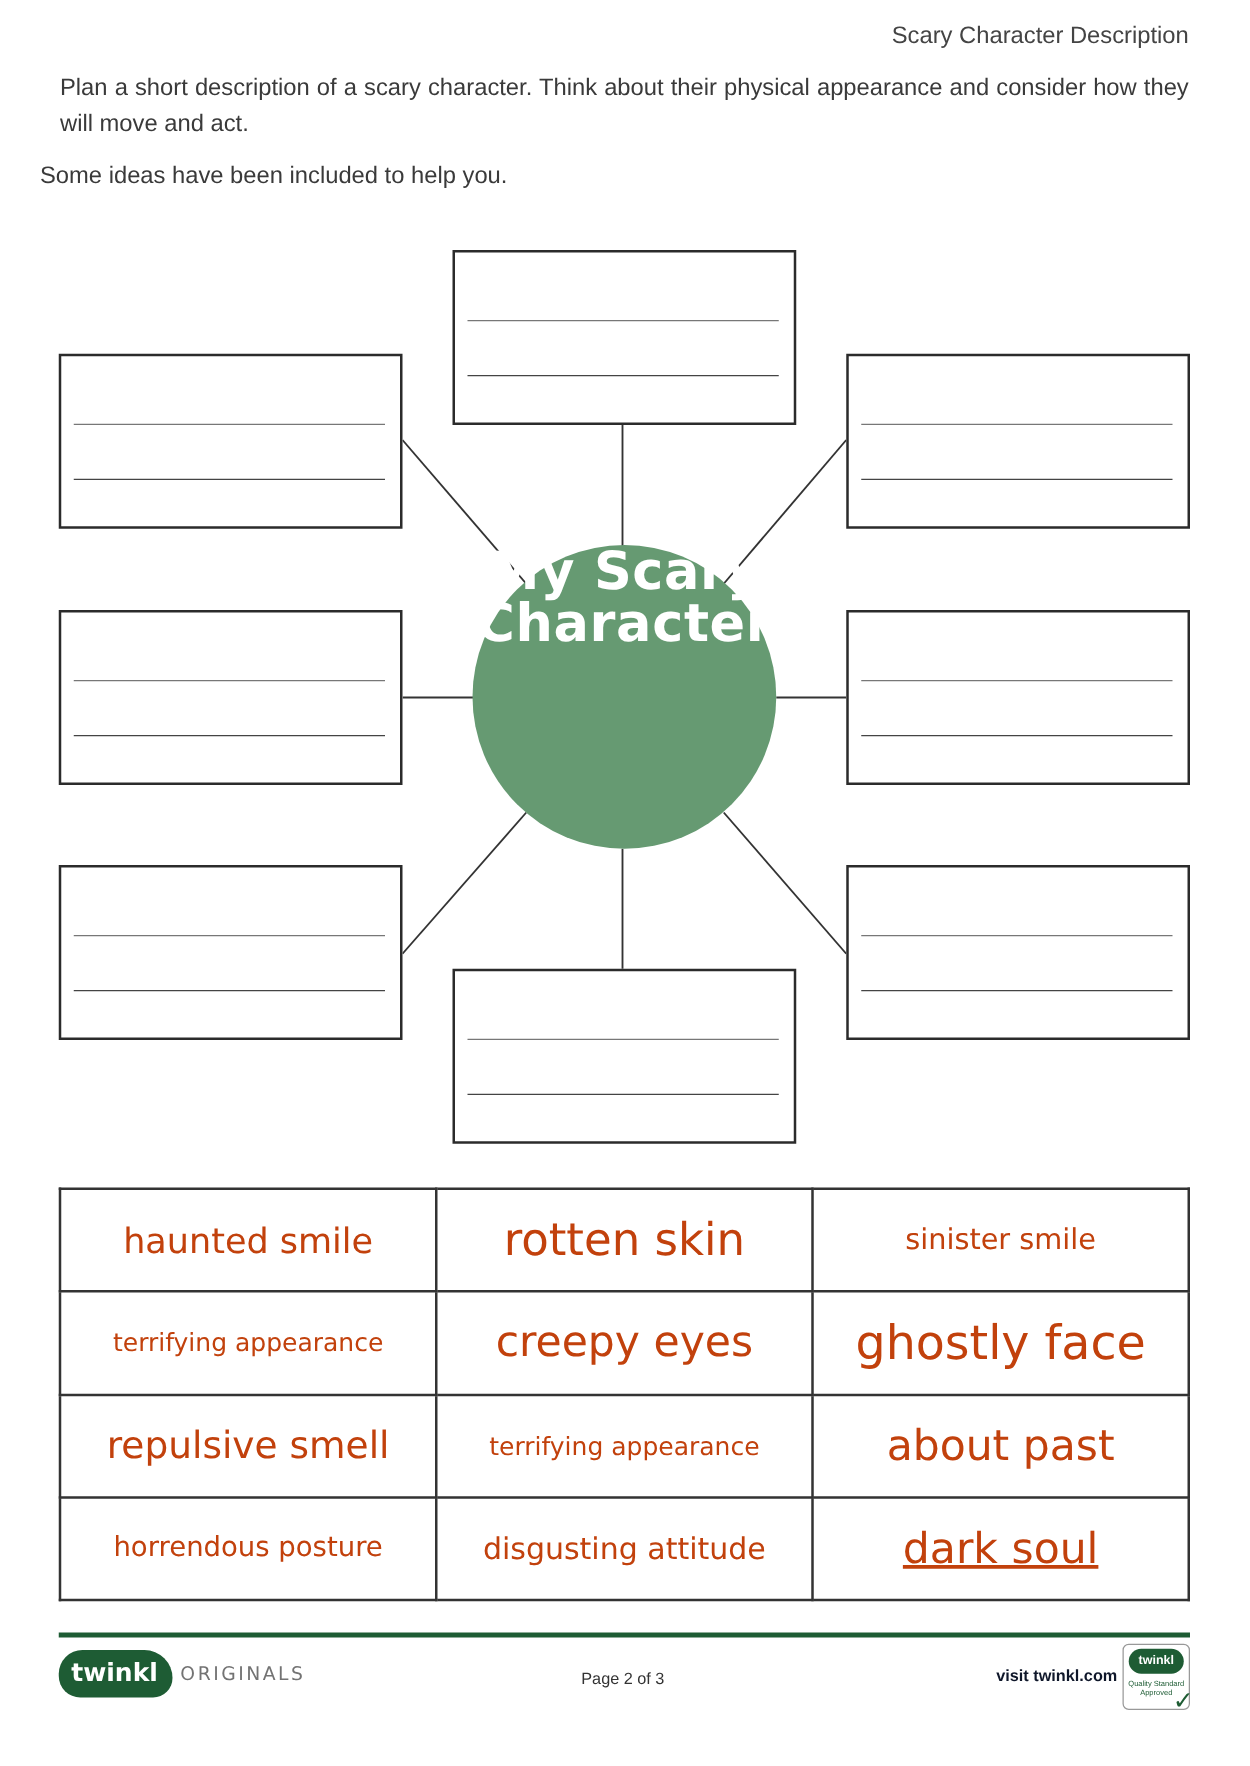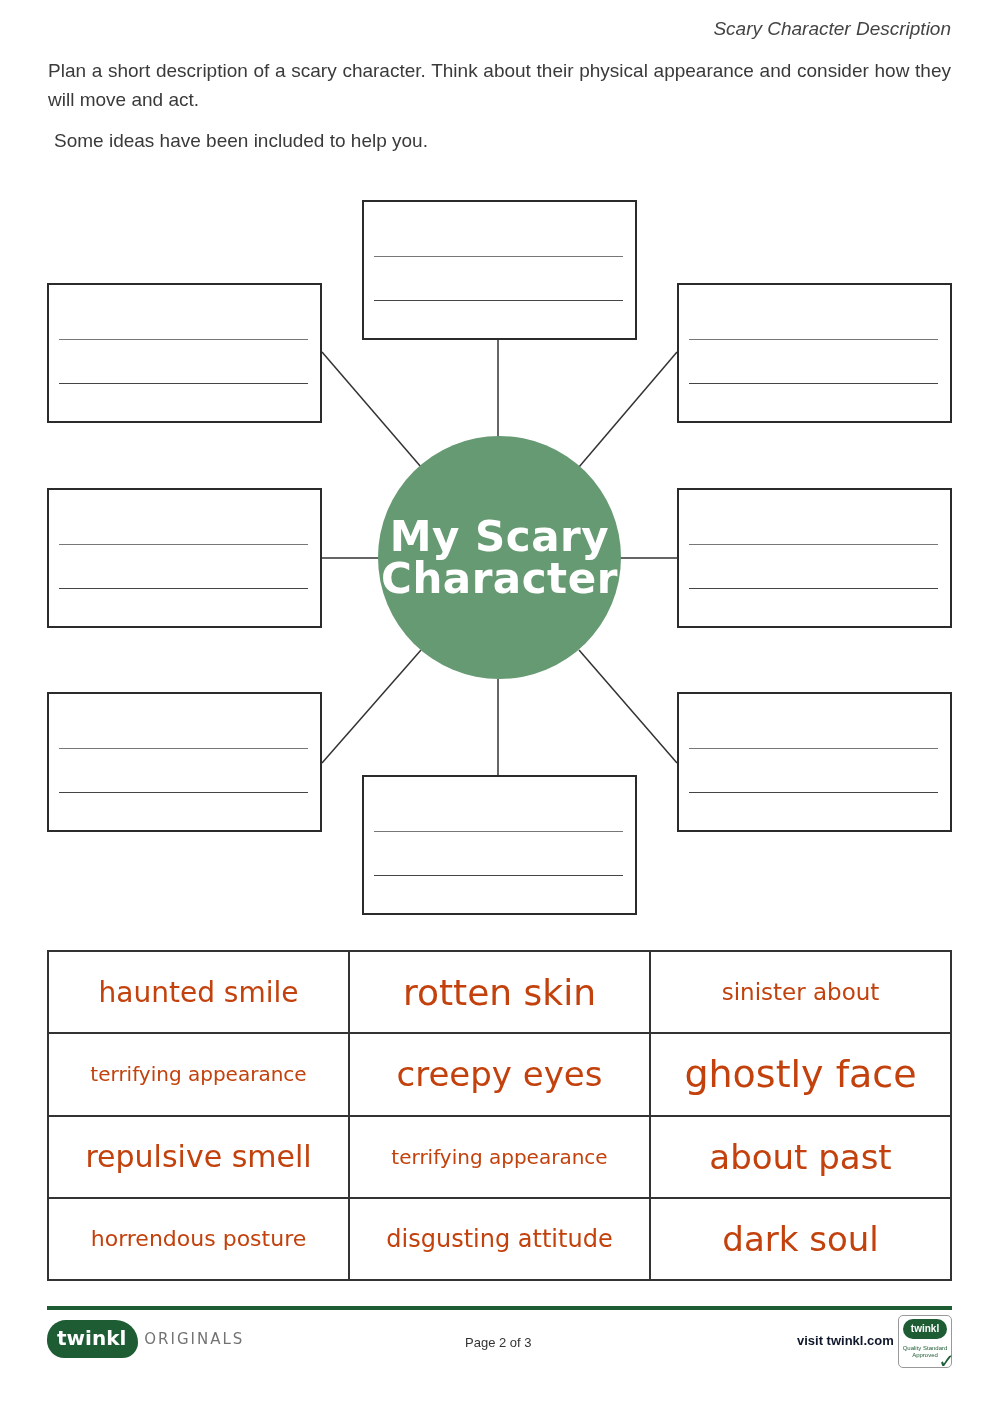--- a/index.html
+++ b/index.html
@@ -1,30 +1,30 @@
 <!DOCTYPE html>
 <html><head>
 <meta charset="utf-8">
 <style>
   * { box-sizing: border-box; margin: 0; padding: 0; }
   html, body { width: 1000px; height: 1413px; background: #ffffff; }
   body { position: relative; font-family: "Liberation Sans", "DejaVu Sans", sans-serif; color: #3a3a3a; overflow: hidden; }
 
-  .doc-header { position: absolute; right: 49px; top: 18px; font-size: 19px; color: #444; font-style: italic; }
+  .doc-header { position: absolute; right: 49px; top: 18px; font-size: 19px; color: #444; }
   .intro { position: absolute; left: 48px; width: 903px; top: 56px; font-size: 19px; line-height: 29px; text-align: justify; color: #3a3a3a; }
-  .hint { position: absolute; left: 54px; top: 130px; font-size: 19px; color: #3a3a3a; }
+  .hint { position: absolute; left: 32px; top: 130px; font-size: 19px; color: #3a3a3a; }
 
   .connectors { position: absolute; left: 0; top: 0; width: 1000px; height: 1000px; }
   .box { position: absolute; width: 275px; height: 140px; border: 2px solid #2b2b2b; background: #fff; }
   .box .line { position: absolute; left: 10px; right: 12px; height: 1px; background: #444; }
   .box .line.l1 { top: 54px; background: #777; }
   .box .line.l2 { top: 98px; }
 
   .center-circle { position: absolute; left: 378px; top: 436px; width: 243px; height: 243px; border-radius: 50%;
-    background: #669a72; display: flex; flex-direction: column; align-items: center; justify-content: center; }
+    background: #669a72; display: flex; flex-direction: column; align-items: center; }
   .center-circle span { color: #ffffff; font-weight: bold; font-size: 42px; line-height: 42px; font-family: "DejaVu Sans", sans-serif; letter-spacing: 0.5px; }
 
   .word-table { position: absolute; left: 47px; top: 950px; width: 905px; height: 331px; border-collapse: collapse; }
   .word-table td { border: 2px solid #333; width: 301px; height: 82px; text-align: center; vertical-align: middle; color: #c2410c; font-family: "DejaVu Sans", sans-serif; }
   .word-table td.inner-v { border-left: 1.5px solid #888; }
 
   .footer-rule { position: absolute; left: 47px; top: 1306px; width: 905px; height: 4px; background: #1e5c34; }
   .logo { position: absolute; left: 47px; top: 1320px; display: flex; align-items: center; }
   .logo-cloud { background: #1e5c34; color: #fff; font-weight: bold; font-size: 20px; padding: 6px 12px 8px 10px; border-radius: 22px 26px 18px 20px; font-family: "DejaVu Sans", sans-serif; }
   .logo-text { margin-left: 6px; color: #737373; font-size: 15px; letter-spacing: 2px; font-family: "DejaVu Sans", sans-serif; }
@@ -91,36 +91,36 @@
 <div class="center-circle">
   <span>My Scary</span>
   <span>Character</span>
 </div>
 
 <table class="word-table">
   <tbody>
       <tr>
     <td style="font-size:28px;">haunted smile</td>
     <td class="inner-v" style="font-size:36px;">rotten skin</td>
-    <td class="inner-v" style="font-size:23px;">sinister about</td>
+    <td class="inner-v" style="font-size:23px;">sinister smile</td>
   </tr>
   <tr>
     <td style="font-size:20px;">terrifying appearance</td>
     <td class="inner-v" style="font-size:34px;">creepy eyes</td>
     <td class="inner-v" style="font-size:38px;">ghostly face</td>
   </tr>
   <tr>
     <td style="font-size:30px;">repulsive smell</td>
     <td class="inner-v" style="font-size:20px;">terrifying appearance</td>
     <td class="inner-v" style="font-size:34px;">about past</td>
   </tr>
   <tr>
     <td style="font-size:22px;">horrendous posture</td>
     <td class="inner-v" style="font-size:24px;">disgusting attitude</td>
-    <td class="inner-v" style="font-size:34px;">dark soul</td>
+    <td class="inner-v" style="font-size:34px;text-decoration:underline;">dark soul</td>
   </tr>
 </tbody>
   </table>
 
 <div class="footer-rule"></div>
 <div class="logo">
   <span class="logo-cloud">twinkl</span>
   <span class="logo-text">ORIGINALS</span>
 </div>
 <div class="page-num">Page 2 of 3</div>

